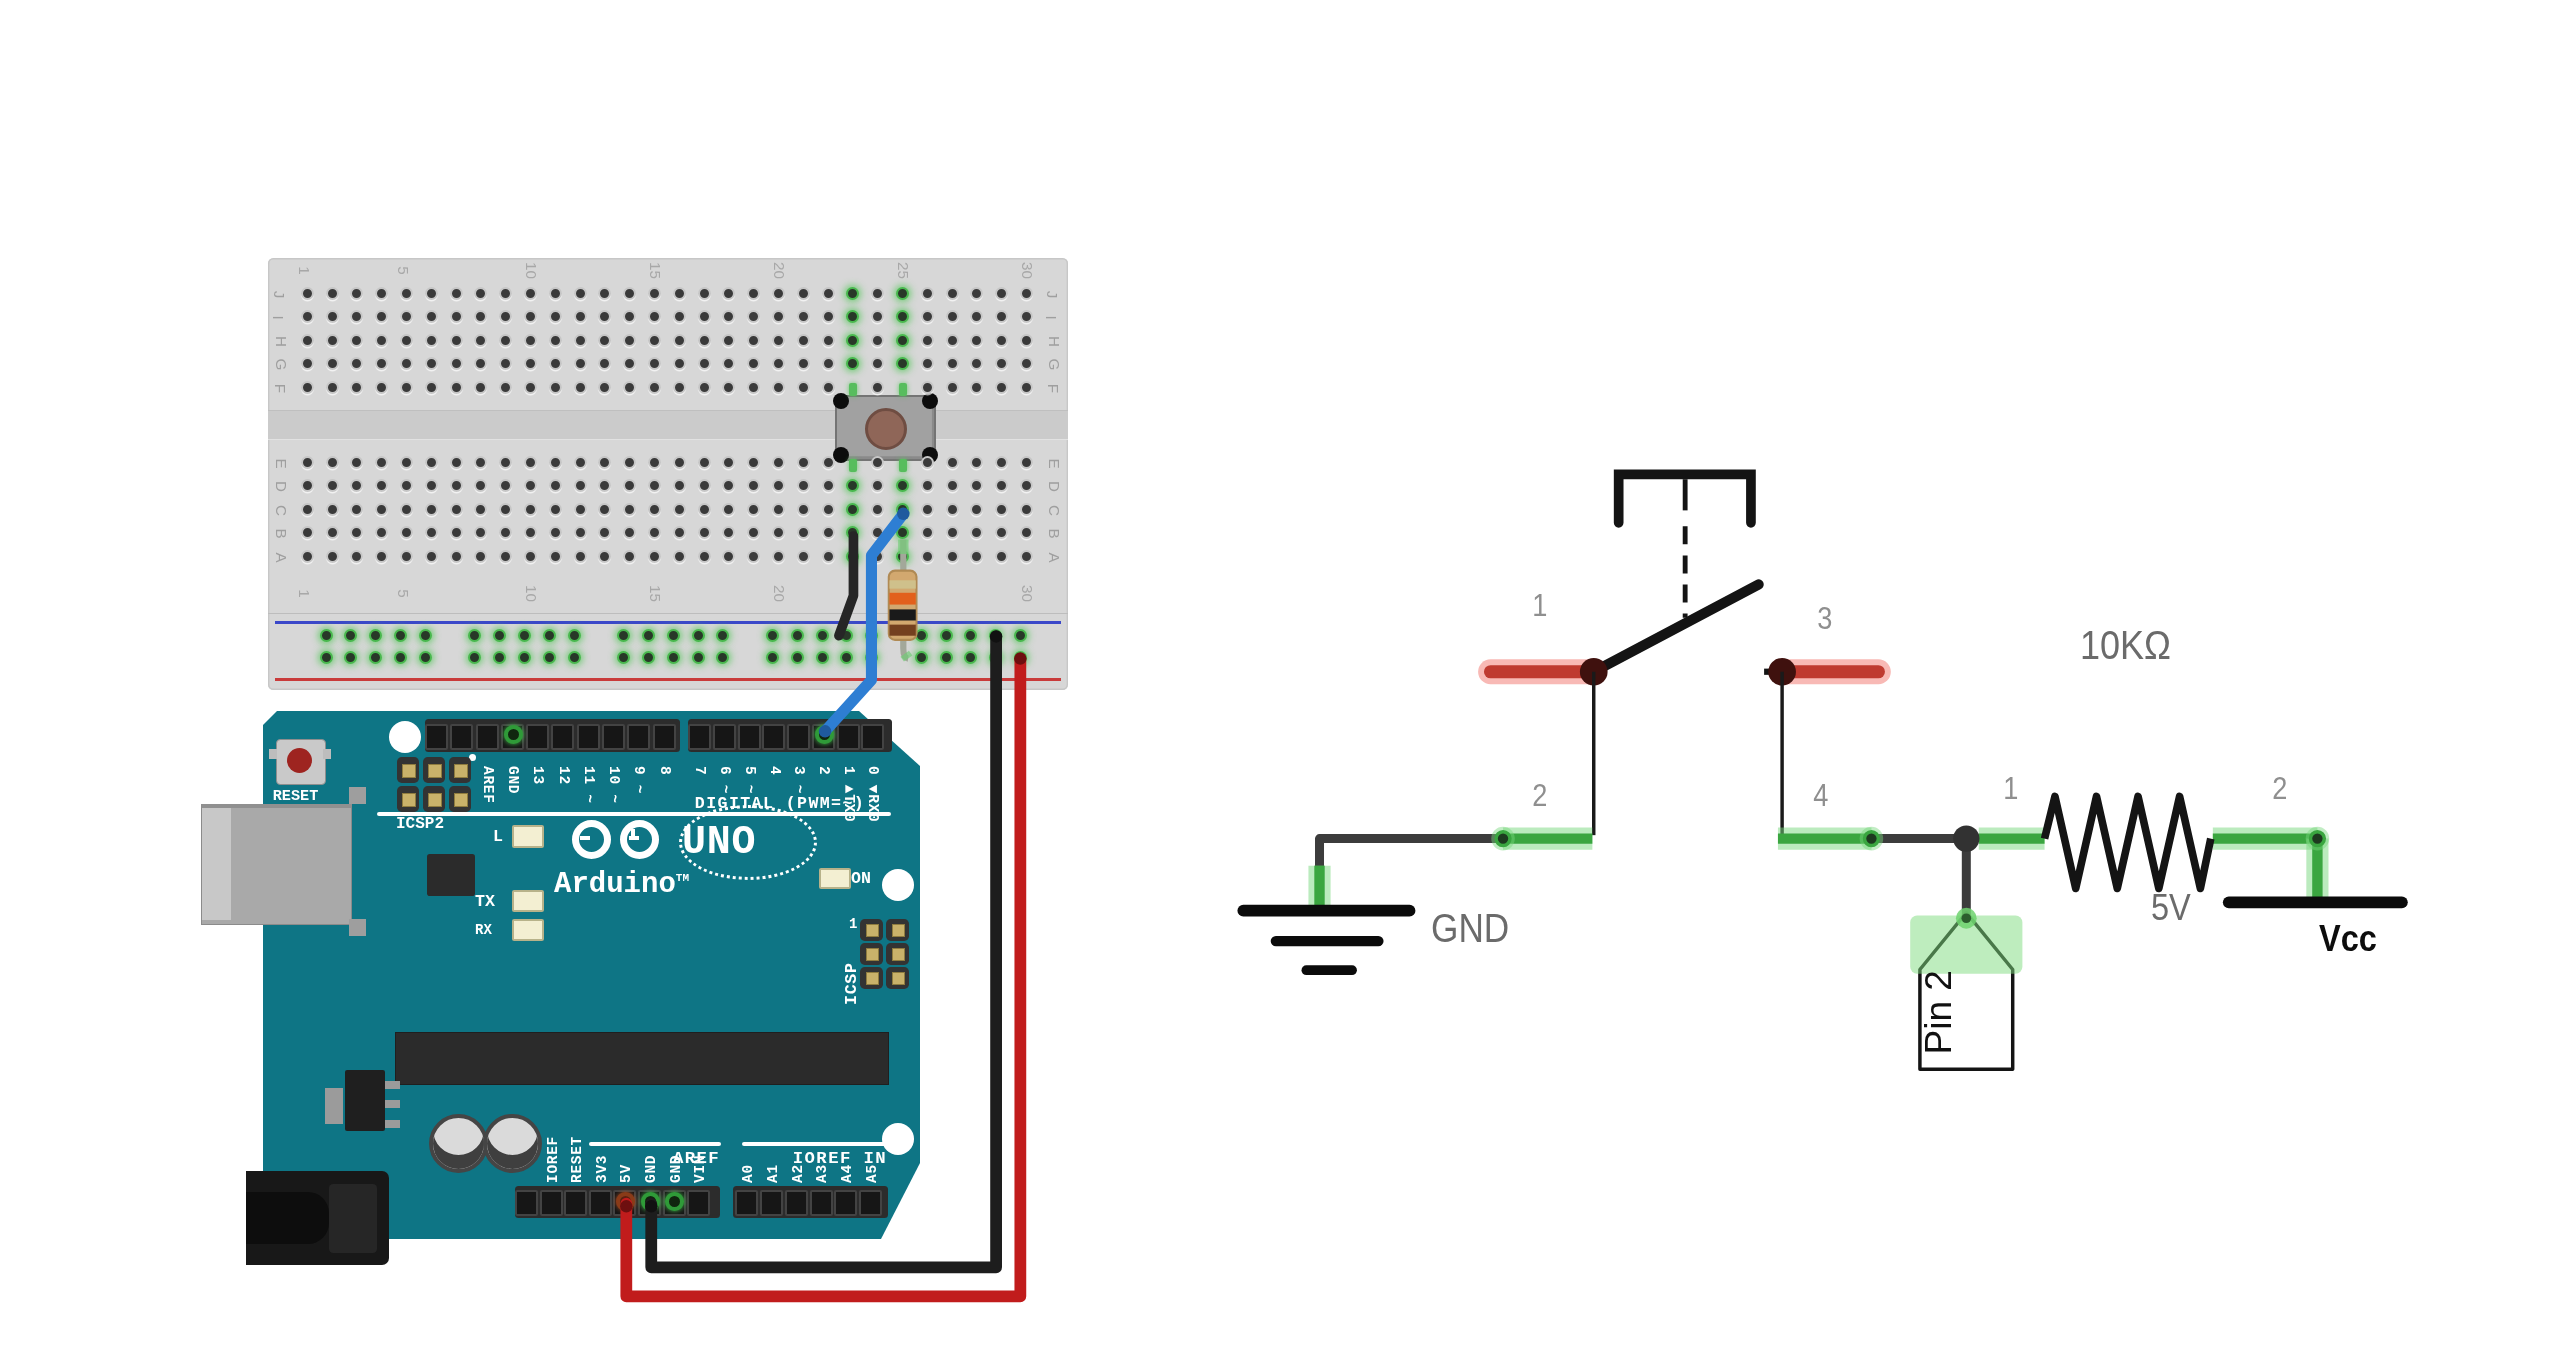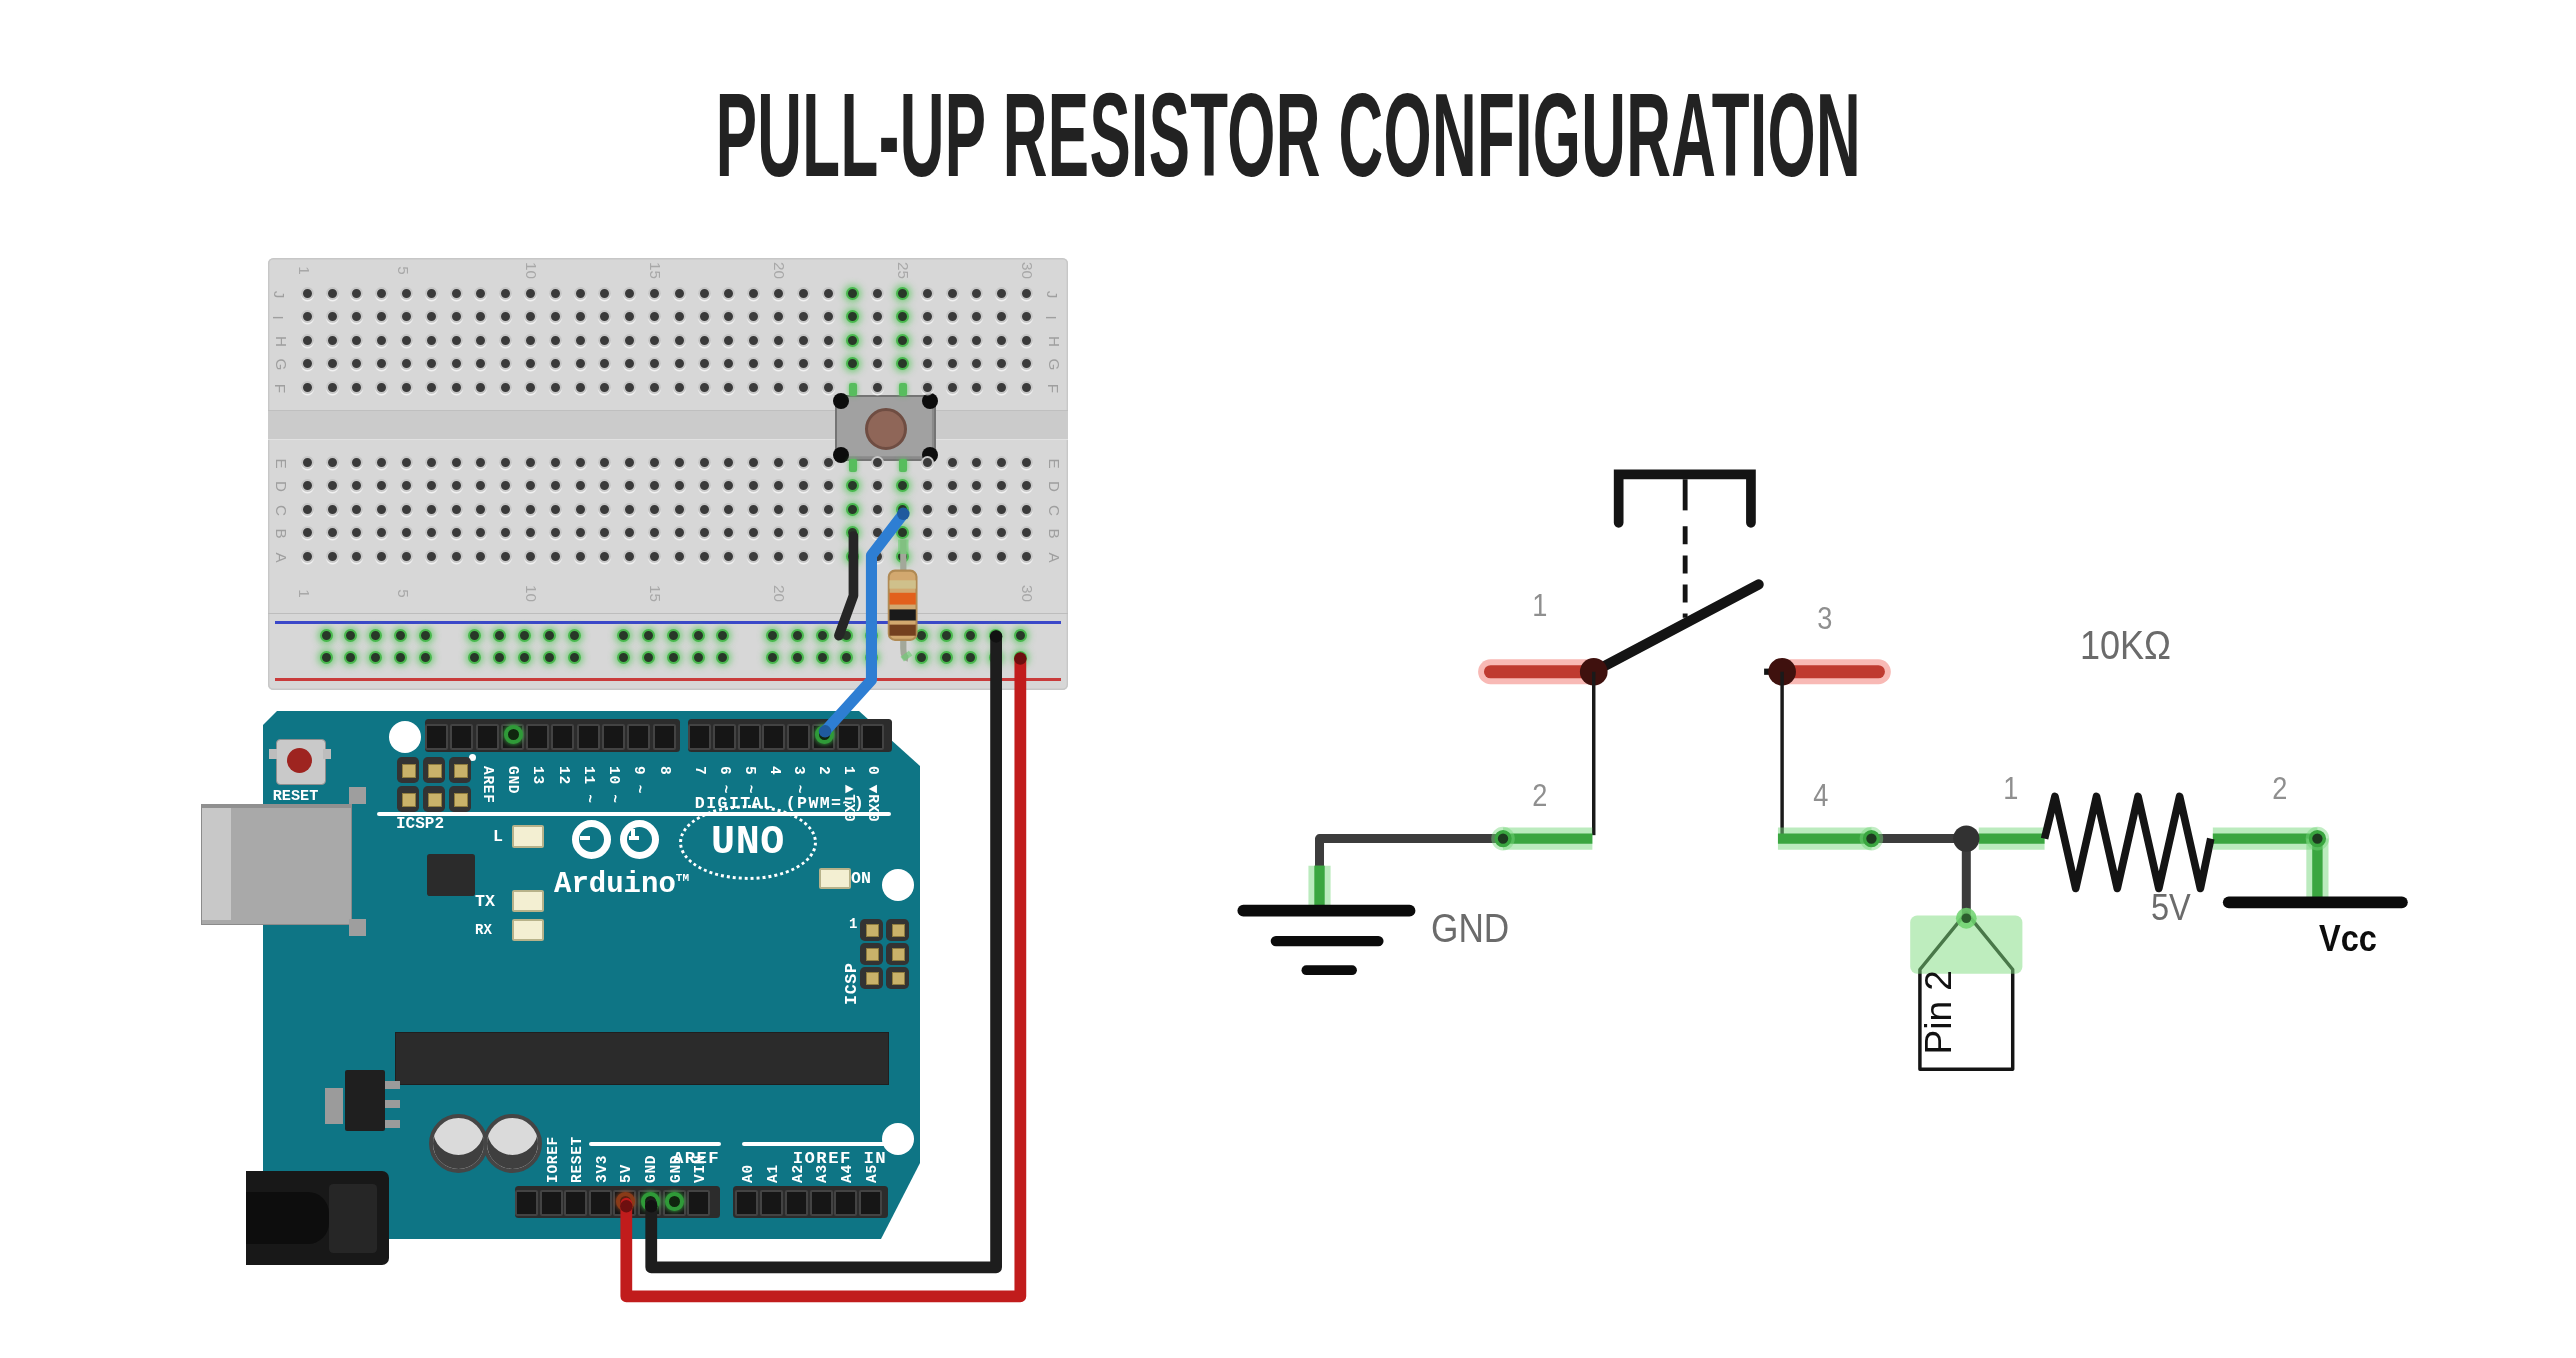--- a/index.html
+++ b/index.html
@@ -58,23 +58,20 @@
   .leg-num{position:absolute;color:#8f8f8f;font-size:32px;transform:scaleX(.85);}
   .sch-big{position:absolute;color:#6b6b6b;transform:scaleX(.88);transform-origin:left top;}
   .flag-text{position:absolute;left:1926px;top:966px;width:80px;height:97px;color:#111;
      font-size:37px;transform:rotate(-90deg);white-space:nowrap;transform-origin:center center;}
 </style>
 </head>
 <body>
 
 <div class="canvas">
 
-  <div class="title">
-    <span>PULL-UP RESISTOR CONFIGURATION</span>
-  </div>
 
   <div class="bb" id="bb">
     <div class="bb-channel"></div>
     <div class="bb-sep"></div>
     <div class="bb-blue"></div>
     <div class="bb-red"></div>
 
     <div class="bb-button">
       <div class="leg" style="left:-4.2px;top:-4.2px"></div>
       <div class="leg" style="right:-4.2px;top:-4.2px"></div>
@@ -507,21 +504,21 @@
     <div class="led" style="left:556px;top:157px;width:28px;height:16.6px"></div>
     <div class="abs mono" style="left:588px;top:158px;font-size:16.6px">ON</div>
 
     <div class="abs" style="left:164px;top:143px;width:48px;height:42px;background:#2b2b2b;border-radius:2.8px"></div>
 
     <div class="abs" style="left:309px;top:109px;width:25px;height:25px;border:7.6px solid #fff;border-radius:50%"></div>
     <div class="abs" style="left:357px;top:109px;width:25px;height:25px;border:7.6px solid #fff;border-radius:50%"></div>
     <div class="abs" style="left:317px;top:125px;width:9.7px;height:3.5px;background:#fff"></div>
     <div class="abs" style="left:366px;top:125px;width:9.7px;height:3.5px;background:#fff"></div>
     <div class="abs" style="left:368px;top:118px;width:3.5px;height:9.7px;background:#fff;margin-left:0.3px"></div>
-    <div class="abs" style="left:416px;top:94px;width:132px;height:69px;border:3.5px dotted #fff;border-radius:50%;display:flex;align-items:center;justify-content:center">
+    <div class="abs" style="left:416px;top:94px;width:132px;height:69px;border:3.5px dotted #fff;border-radius:50%;display:flex;align-items:center;justify-content:flex-start">
       <span class="mono" style="font-size:40px;letter-spacing:0.7px">UNO</span>
     </div>
     <div class="abs mono" style="left:291px;top:157px;font-size:29px">
       <span>Arduino</span><sup style="font-size:11px">TM</sup>
     </div>
 
     <div id="icsp1"></div>
     <div class="abs mono" style="left:586px;top:205px;font-size:14px">1</div>
     <span class="abs mono pinlbl up" style="left:579px;top:294px;font-size:16.6px">ICSP</span>
 

